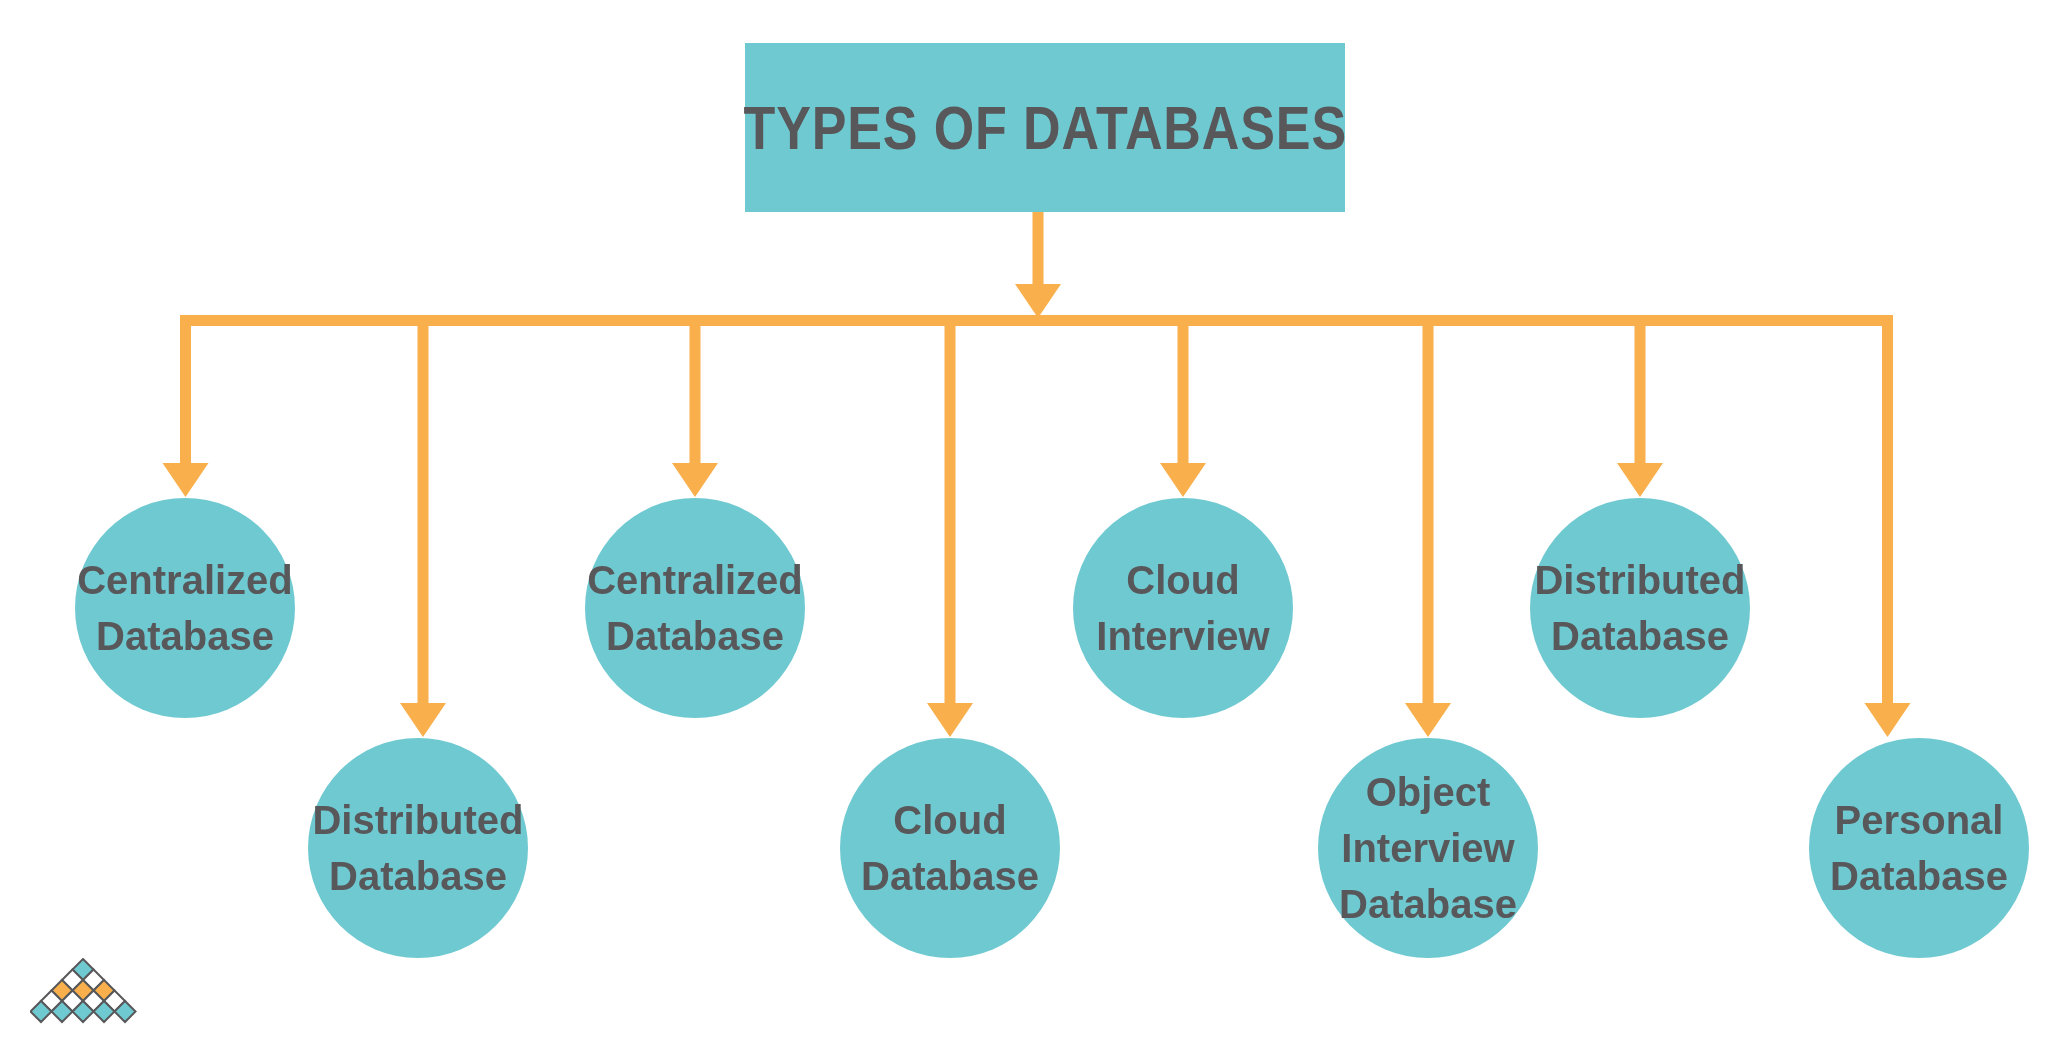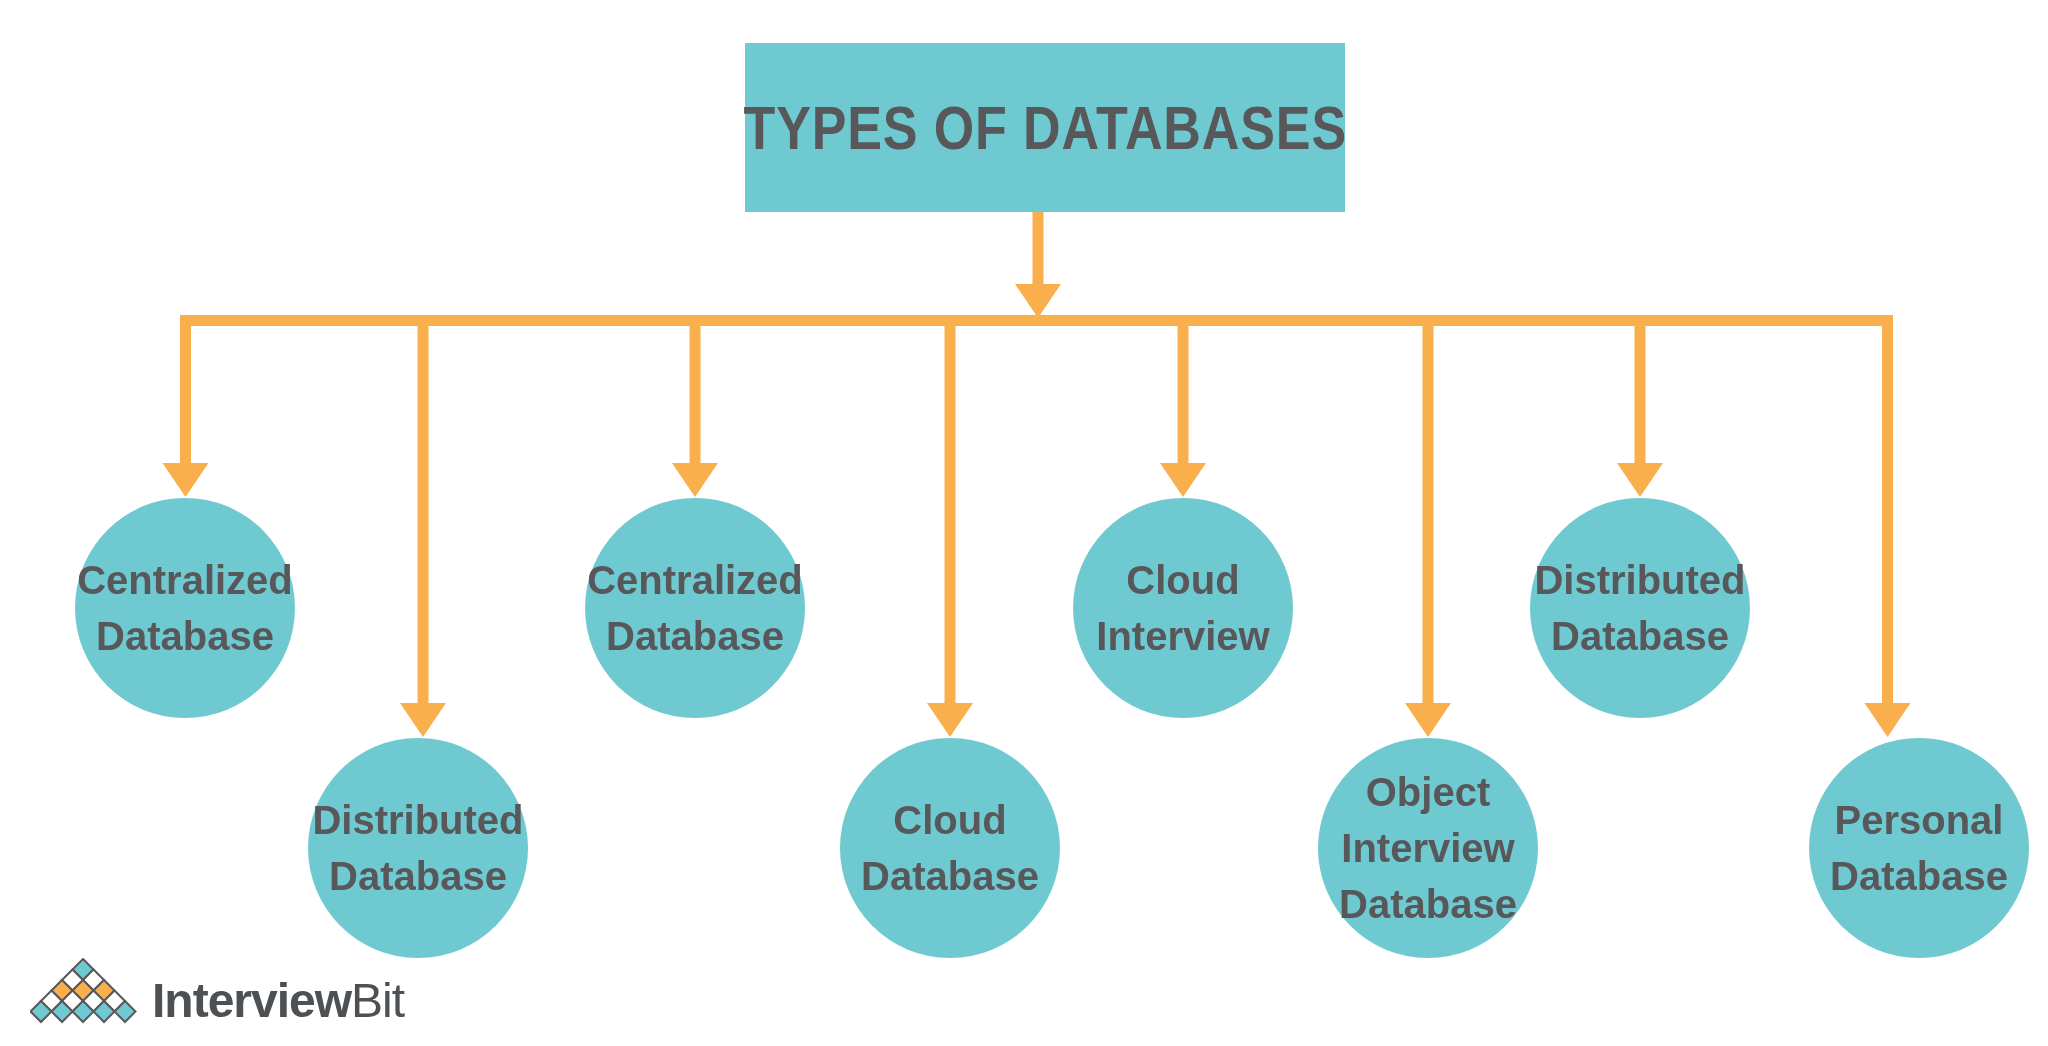--- a/index.html
+++ b/index.html
@@ -143,18 +143,15 @@
       <polygon class="d-white" points="42.5,32.5 53,43 42.5,53.5 32,43"></polygon>
       <polygon class="d-white" points="63.5,32.5 74,43 63.5,53.5 53,43"></polygon>
       <polygon class="d-white" points="84.5,32.5 95,43 84.5,53.5 74,43"></polygon>
 
       <polygon class="d-teal" points="11,43 21.5,53.5 11,64 0.5,53.5"></polygon>
       <polygon class="d-teal" points="32,43 42.5,53.5 32,64 21.5,53.5"></polygon>
       <polygon class="d-teal" points="53,43 63.5,53.5 53,64 42.5,53.5"></polygon>
       <polygon class="d-teal" points="74,43 84.5,53.5 74,64 63.5,53.5"></polygon>
       <polygon class="d-teal" points="95,43 105.5,53.5 95,64 84.5,53.5"></polygon>
     </svg>
-    <div class="logo-text">
-      <span class="b1">Interview</span><span class="b2">Bit</span>
-    </div>
   </div>
 
 </div>
 
 </body></html>

